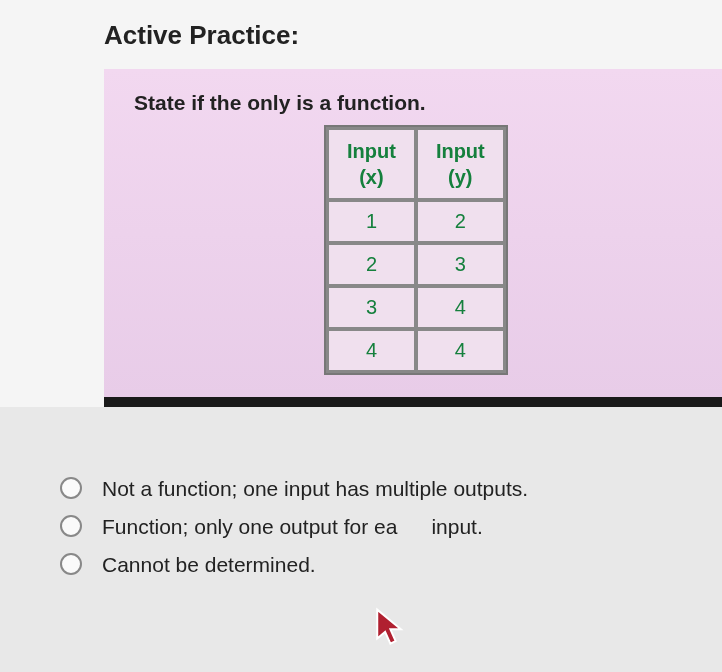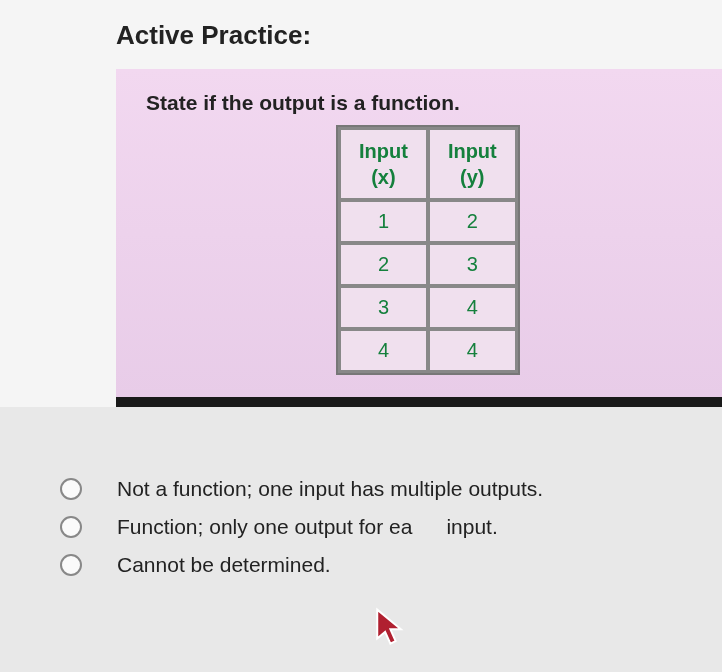--- a/index.html
+++ b/index.html
@@ -10,21 +10,21 @@
     body {
       font-family: Arial, Helvetica, sans-serif;
       background: #e8e8e8;
       width: 722px;
       height: 672px;
       overflow: hidden;
       position: relative;
     }
     .page {
       background: #f5f5f5;
-      padding: 20px 0 0 16px;
+      padding: 20px 0 0 4px;
     }
     .title {
       font-size: 26px;
       font-weight: bold;
       color: #222;
       margin-left: 100px;
       margin-bottom: 18px;
     }
     .question-box {
       background: linear-gradient(180deg, #f2d8f0 0%, #e8cce8 100%);
@@ -70,23 +70,21 @@
     }
     .spacer {
       height: 50px;
       background: #e8e8e8;
     }
     .options {
       padding: 20px 0 0 60px;
     }
     .option {
       display: flex;
-      align-items: center;
       margin-bottom: 14px;
-      gap: 15px;
     }
     .radio {
       width: 22px;
       height: 22px;
       border: 2px solid #888;
       border-radius: 50%;
       background: #fafafa;
       flex-shrink: 0;
       margin-right: 20px;
     }
@@ -110,21 +108,21 @@
       width: 34px;
     }
   </style>
 </head>
 <body>
 
 <div class="page">
   <h1 class="title">Active Practice:</h1>
 
   <div class="question-box">
-    <div class="prompt">State if the output is a function.</div>
+    <div class="prompt">State if the only is a function.</div>
 
     <div class="table-wrap">
       <table>
         <thead>
           <tr>
             <th>
               <span>Input</span>
               <span class="sub">(x)</span>
             </th>
             <th>

